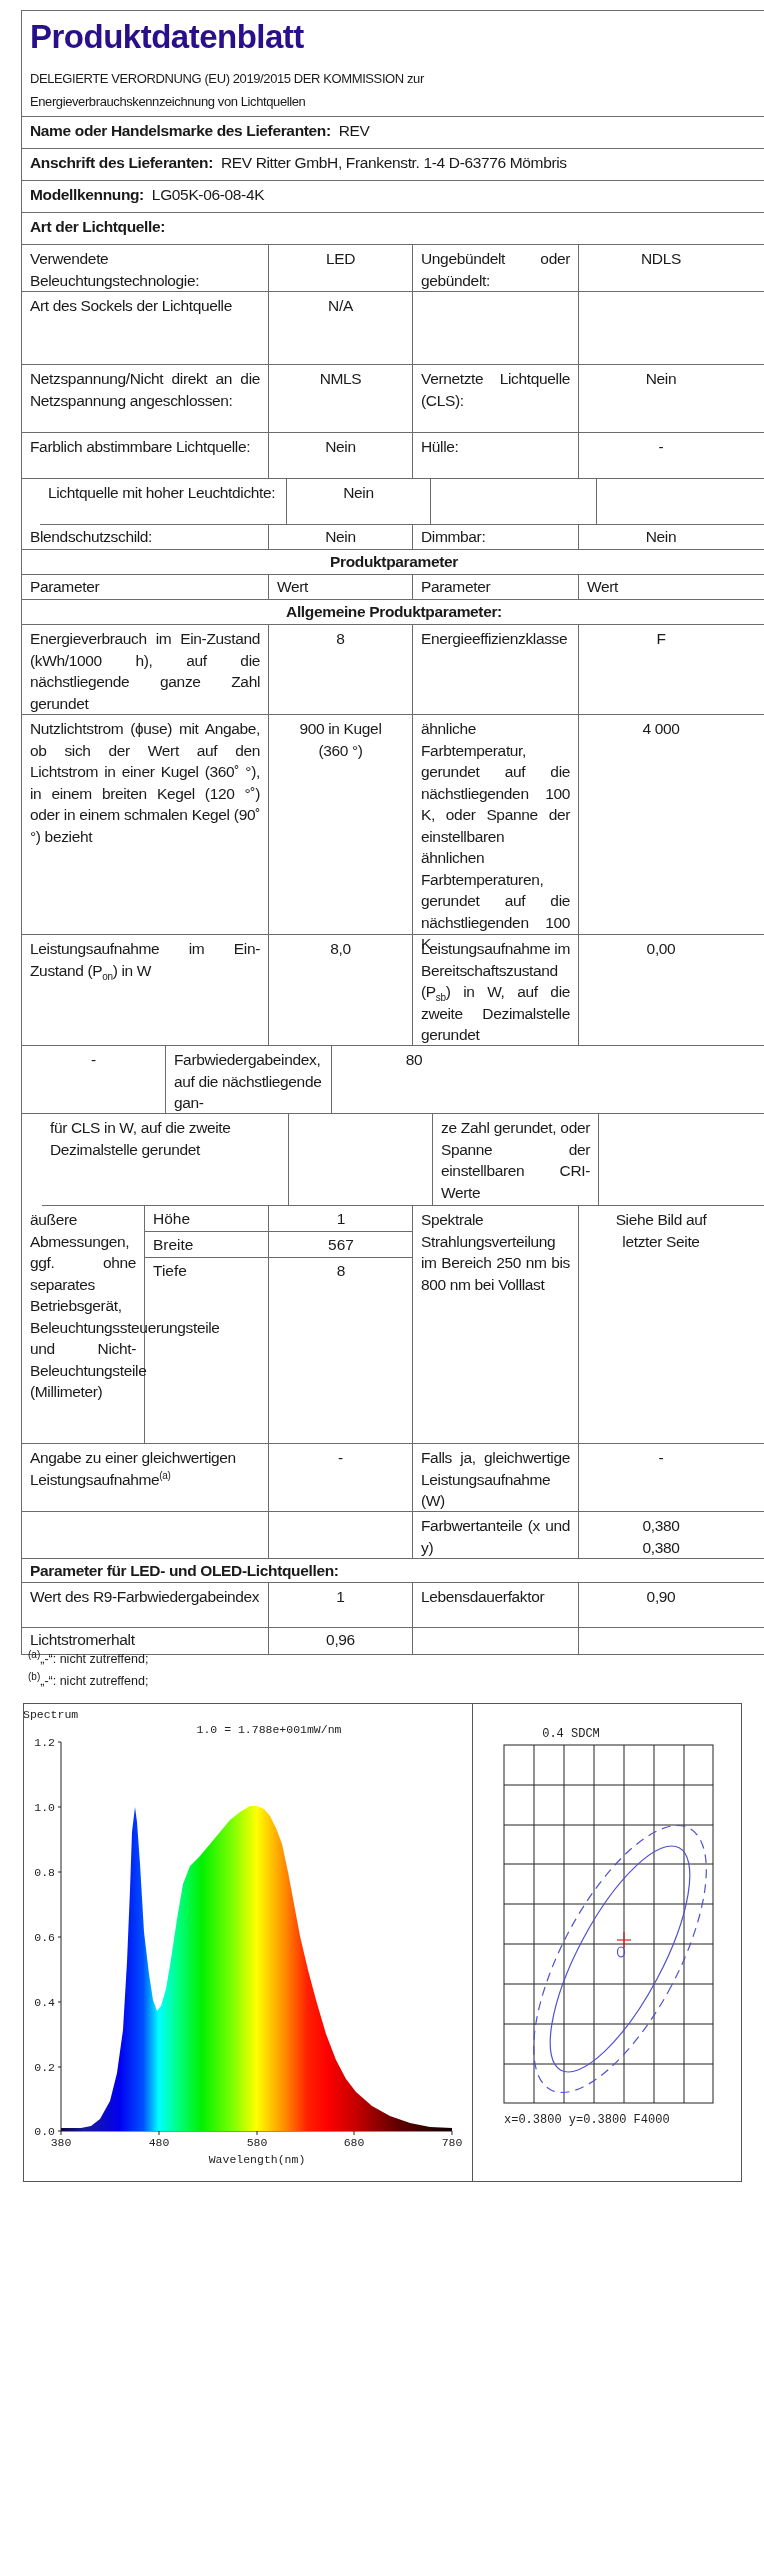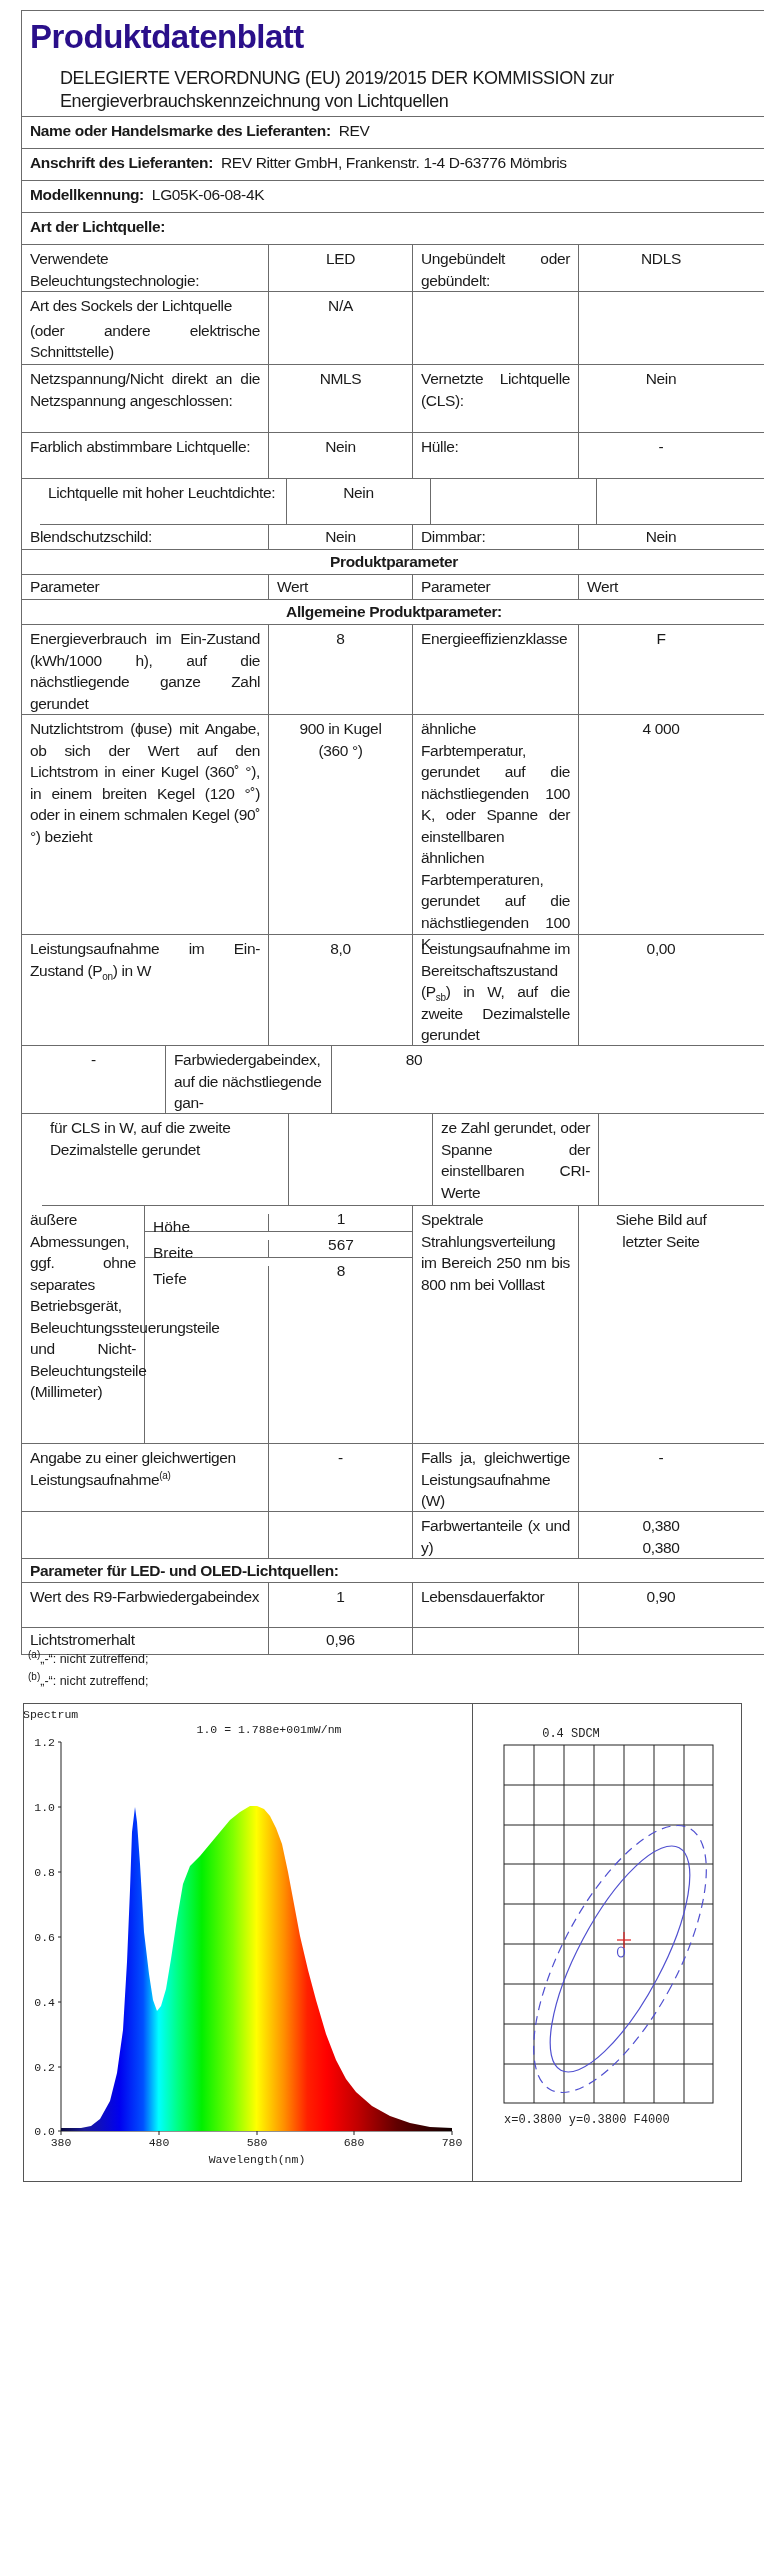--- a/index.html
+++ b/index.html
@@ -15,28 +15,28 @@
   .c1 { width: 247px; text-align: justify; }
   .c2 { width: 144px; text-align: center; }
   .c3 { width: 166px; text-align: justify; }
   .c4 { width: 164px; text-align: center; }
   .c2l { width: 144px; text-align: left; }
   .c4l { width: 164px; text-align: left; }
   .full { width: 100%; }
   .bold { font-weight: bold; }
   .center { text-align: center; }
   .title { font-size: 33px; font-weight: bold; color: #2a0f8a; letter-spacing: -0.5px; line-height: 40px; margin: 2px 0 10px 0; }
-  .subtitle { font-size: 18px; line-height: 23px; letter-spacing: -0.4px; margin-left: 30px; }
+  .subtitle { font-size: 13px; line-height: 23px; letter-spacing: -0.4px; }
   sub, sup { font-size: 10px; line-height: 0; }
   .dims { display: flex; width: 391px; border-right: 1.5px solid #6b6b6b; box-sizing: border-box; }
   .dims .lbl { width: 123px; border-right: 1.5px solid #6b6b6b; box-sizing: border-box; padding: 3px 8px; font-size: 15.5px; line-height: 21.5px; text-align: justify; letter-spacing: -0.35px; }
   .dims .sub { width: 268px; }
   .dims .subrow { display: flex; border-bottom: 1.5px solid #6b6b6b; height: 25px; }
   .dims .subrow.last { border-bottom: none; }
-  .dims .sname { width: 124px; border-right: 1.5px solid #6b6b6b; box-sizing: border-box; padding: 2px 8px; font-size: 15.5px; line-height: 21px; margin-top: 8px; }
+  .dims .sname { width: 124px; border-right: 1.5px solid #6b6b6b; box-sizing: border-box; padding: 2px 8px; font-size: 15.5px; line-height: 21px; }
   .dims .sval { width: 144px; text-align: center; padding: 2px 8px; font-size: 15.5px; line-height: 21px; box-sizing: border-box; }
   .footnotes { position: absolute; left: 28px; top: 1648px; font-size: 12.5px; line-height: 22px; }
   .footnotes sup { font-size: 10px; }
   .charts { position: absolute; left: 23px; top: 1703px; width: 719px; height: 479px; border: 1.5px solid #555; box-sizing: border-box; display: flex; }
   .spec { width: 449px; height: 100%; border-right: 1.5px solid #555; box-sizing: border-box; position: relative; }
   .sdcm { width: 267px; height: 100%; position: relative; }
   svg text { font-family: "Liberation Mono", "DejaVu Sans Mono", monospace; }
 </style>
 </head>
 <body>
@@ -67,21 +67,20 @@
     </div>
     <div class="row" style="height:47px;">
       <div class="cell c1">Verwendete Beleuchtungstechnologie:</div>
       <div class="cell c2">LED</div>
       <div class="cell c3">Ungebündelt oder gebündelt:</div>
       <div class="cell c4">NDLS</div>
     </div>
     <div class="row" style="height:73px;">
       <div class="cell c1">
         <div style="text-align:left;">Art des Sockels der Lichtquelle</div>
-        <div style="margin-top:3px;">(oder andere elektrische Schnittstelle)</div>
       </div>
       <div class="cell c2">N/A</div>
       <div class="cell c3"></div>
       <div class="cell c4"></div>
     </div>
     <div class="row" style="height:68px;">
       <div class="cell c1">Netzspannung/Nicht direkt an die Netzspannung angeschlossen:</div>
       <div class="cell c2">NMLS</div>
       <div class="cell c3">Vernetzte Lichtquelle (CLS):</div>
       <div class="cell c4">Nein</div>

